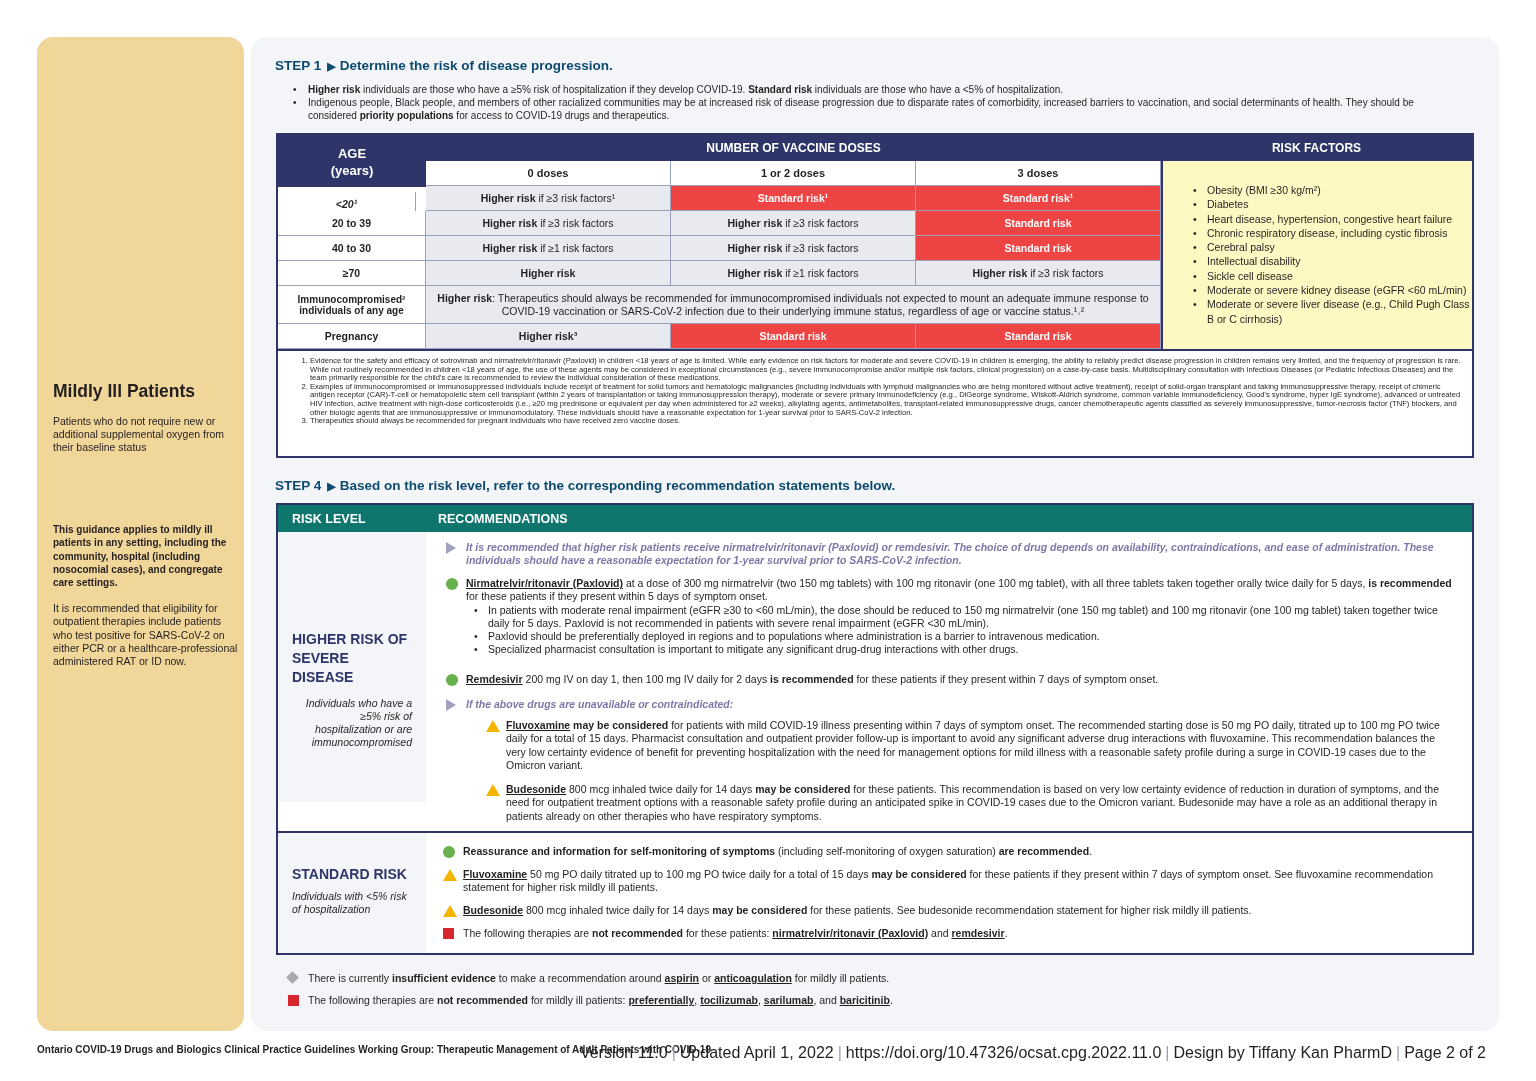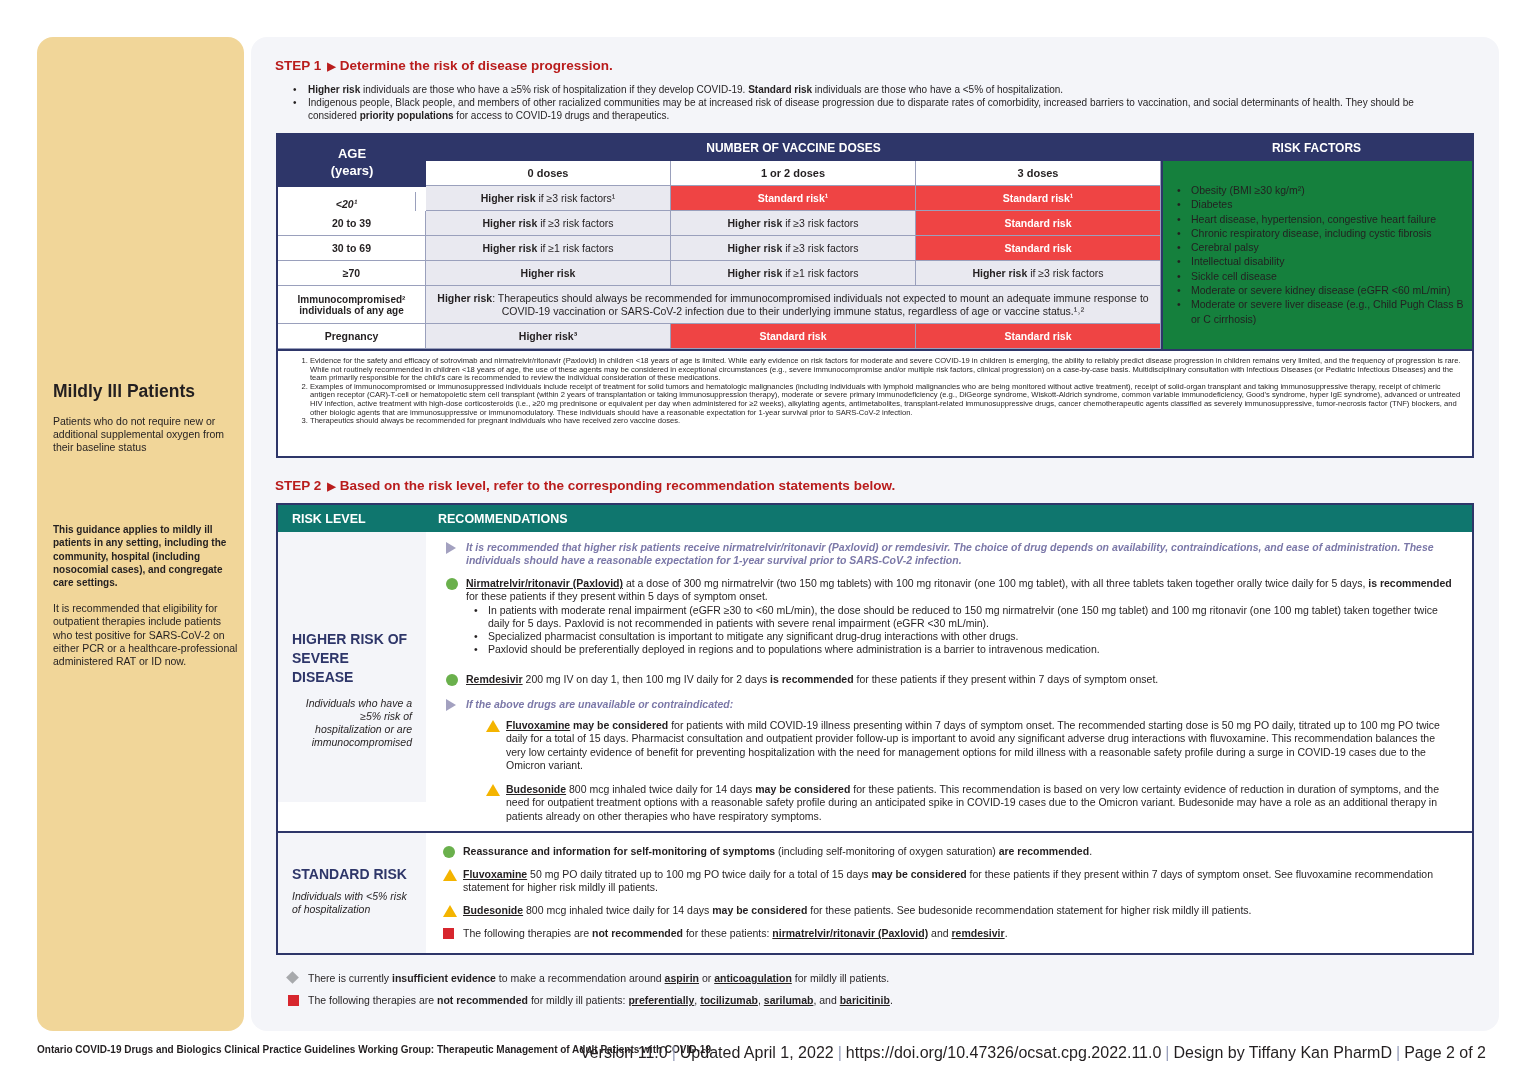--- a/index.html
+++ b/index.html
@@ -15,36 +15,36 @@
   .sb-title { position: absolute; top: 344px; left: 16px; font-size: 17.5px; font-weight: bold; color: #231f20; }
   .sb-desc { position: absolute; top: 378px; left: 16px; width: 185px; font-size: 10.5px; line-height: 13px; }
   .sb-bold { position: absolute; top: 486px; left: 16px; width: 185px; font-size: 10px; line-height: 13.3px; font-weight: bold; }
   .sb-note { position: absolute; top: 565px; left: 16px; width: 185px; font-size: 10.5px; line-height: 13.3px; }
 
   .main {
     position: absolute; left: 251px; top: 37px; width: 1248px; height: 994px;
     background: #f4f5f9; border-radius: 16px;
   }
   .step {
-    position: absolute; left: 24px; font-size: 13.5px; font-weight: bold; color: #b91c1c;
+    position: absolute; left: 24px; font-size: 13.5px; font-weight: bold; color: #0c4a6e;
   }
   .step .arr { font-size: 11px; margin: 0 4px 0 6px; }
   .intro { position: absolute; left: 40px; top: 46px; width: 1170px; font-size: 10px; line-height: 13px; list-style: none; }
   .intro li { position: relative; padding-left: 17px; }
   .intro li::before { content: "•"; position: absolute; left: 2px; }
 
   
   .t1 { position: absolute; left: 25px; top: 96px; width: 1198px; height: 325px; border: 2px solid #2e3669; background: #fff; }
   .hdr { position: absolute; background: #2e3669; color: #fff; font-weight: bold; text-align: center; font-size: 12px; }
   .cell { position: absolute; display: flex; align-items: center; justify-content: center; text-align: center; font-size: 10.5px; border-right: 1px solid #9aa0bc; border-bottom: 1px solid #9aa0bc; }
   .c-age { background: #fff; font-weight: bold; }
   .c-light { background: #e9e9f0; }
   .c-dark { background: #ef4444; color: #fff; font-weight: bold; }
   .c-dose { background: #fff; font-weight: bold; font-size: 11px; }
-  .rf { position: absolute; left: 883px; top: 26px; width: 311px; height: 188px; background: #15803d; border-left: 2px solid #2e3669; padding: 22px 0 0 12px; }
+  .rf { position: absolute; left: 883px; top: 26px; width: 311px; height: 188px; background: #fef9c3; border-left: 2px solid #2e3669; padding: 22px 0 0 28px; }
   .rf ul { list-style: none; font-size: 10.5px; line-height: 14.3px; }
   .rf li { position: relative; padding-left: 16px; }
   .rf li::before { content: "•"; position: absolute; left: 2px; }
   .fn { position: absolute; left: 0; top: 214px; width: 1194px; height: 107px; border-top: 2px solid #2e3669; padding: 6px 8px 0 14px; font-size: 7.6px; line-height: 8.6px; color: #231f20; }
   .fn ol { padding-left: 18px; }
 
   
   .t2 { position: absolute; left: 25px; top: 466px; width: 1198px; height: 452px; border: 2px solid #2e3669; background: #fff; }
   .t2 .thead { position: absolute; left: 0; top: 0; width: 100%; height: 27px; background: #0f766e; color: #fff; font-weight: bold; font-size: 12.5px; }
   .t2 .thead span { position: absolute; top: 7px; }
@@ -114,21 +114,21 @@
 
     <div class="cell c-age" style="left:0;top:76px;width:148px;height:25px;">20 to 39</div>
     <div class="cell c-light" style="left:148px;top:76px;width:245px;height:25px;">
         <span><b>Higher risk</b><span> if ≥3 risk factors</span></span>
       </div>
     <div class="cell c-light" style="left:393px;top:76px;width:245px;height:25px;">
         <span><b>Higher risk</b><span> if ≥3 risk factors</span></span>
       </div>
     <div class="cell c-dark" style="left:638px;top:76px;width:245px;height:25px;">Standard risk</div>
 
-    <div class="cell c-age" style="left:0;top:101px;width:148px;height:25px;">30 to 69</div>
+    <div class="cell c-age" style="left:0;top:101px;width:148px;height:25px;">40 to 30</div>
     <div class="cell c-light" style="left:148px;top:101px;width:245px;height:25px;">
         <span><b>Higher risk</b><span> if ≥1 risk factors</span></span>
       </div>
     <div class="cell c-light" style="left:393px;top:101px;width:245px;height:25px;">
         <span><b>Higher risk</b><span> if ≥3 risk factors</span></span>
       </div>
     <div class="cell c-dark" style="left:638px;top:101px;width:245px;height:25px;">Standard risk</div>
 
     <div class="cell c-age" style="left:0;top:126px;width:148px;height:25px;">≥70</div>
     <div class="cell c-light" style="left:148px;top:126px;width:245px;height:25px;">
@@ -168,21 +168,21 @@
     <div class="fn">
       <ol>
         <li>Evidence for the safety and efficacy of sotrovimab and nirmatrelvir/ritonavir (Paxlovid) in children &lt;18 years of age is limited. While early evidence on risk factors for moderate and severe COVID-19 in children is emerging, the ability to reliably predict disease progression in children remains very limited, and the frequency of progression is rare. While not routinely recommended in children &lt;18 years of age, the use of these agents may be considered in exceptional circumstances (e.g., severe immunocompromise and/or multiple risk factors, clinical progression) on a case-by-case basis. Multidisciplinary consultation with Infectious Diseases (or Pediatric Infectious Diseases) and the team primarily responsible for the child's care is recommended to review the individual consideration of these medications.</li>
         <li>Examples of immunocompromised or immunosuppressed individuals include receipt of treatment for solid tumors and hematologic malignancies (including individuals with lymphoid malignancies who are being monitored without active treatment), receipt of solid-organ transplant and taking immunosuppressive therapy, receipt of chimeric antigen receptor (CAR)-T-cell or hematopoietic stem cell transplant (within 2 years of transplantation or taking immunosuppression therapy), moderate or severe primary immunodeficiency (e.g., DiGeorge syndrome, Wiskott-Aldrich syndrome, common variable immunodeficiency, Good's syndrome, hyper IgE syndrome), advanced or untreated HIV infection, active treatment with high-dose corticosteroids (i.e., ≥20 mg prednisone or equivalent per day when administered for ≥2 weeks), alkylating agents, antimetabolites, transplant-related immunosuppressive drugs, cancer chemotherapeutic agents classified as severely immunosuppressive, tumor-necrosis factor (TNF) blockers, and other biologic agents that are immunosuppressive or immunomodulatory.  These individuals should have a reasonable expectation for 1-year survival prior to SARS-CoV-2 infection.</li>
         <li>Therapeutics should always be recommended for pregnant individuals who have received zero vaccine doses.</li>
       </ol>
     </div>
   </div>
 
   <div class="step" style="top:441px;">
-    <span>STEP 2</span><span class="arr">▶</span><span>Based on the risk level, refer to the corresponding recommendation statements below.</span>
+    <span>STEP 4</span><span class="arr">▶</span><span>Based on the risk level, refer to the corresponding recommendation statements below.</span>
   </div>
 
   <div class="t2">
     <div class="thead">
       <span style="left:14px;">RISK LEVEL</span>
       <span style="left:160px;">RECOMMENDATIONS</span>
     </div>
 
     <div class="risk-col" style="top:27px;height:270px;padding-top:98px;">
       <div class="risk-title" style="width:120px;">HIGHER RISK OF SEVERE DISEASE</div>
@@ -192,22 +192,22 @@
     <div class="rec ital" style="left:188px;top:36px;width:990px;">
       <span class="ic play"></span>
       <span>It is recommended that higher risk patients receive nirmatrelvir/ritonavir (Paxlovid) or remdesivir. The choice of drug depends on availability, contraindications, and ease of administration. These individuals should have a reasonable expectation for 1-year survival prior to SARS-CoV-2 infection.</span>
     </div>
 
     <div class="rec" style="left:188px;top:72px;width:995px;">
       <span class="ic dot"></span>
       <span class="u">Nirmatrelvir/ritonavir (Paxlovid)</span><span> at a dose of 300 mg nirmatrelvir (two 150 mg tablets) with 100 mg ritonavir (one 100 mg tablet), with all three tablets taken together orally twice daily for 5 days, </span><b>is recommended</b><span> for these patients if they present within 5 days of symptom onset.</span>
       <ul class="sub-ul">
         <li>In patients with moderate renal impairment (eGFR ≥30 to &lt;60 mL/min), the dose should be reduced to 150 mg nirmatrelvir (one 150 mg tablet) and 100 mg ritonavir (one 100 mg tablet) taken together twice daily for 5 days. Paxlovid is not recommended in patients with severe renal impairment (eGFR &lt;30 mL/min).</li>
+        <li>Paxlovid should be preferentially deployed in regions and to populations where administration is a barrier to intravenous medication.</li>
         <li>Specialized pharmacist consultation is important to mitigate any significant drug-drug interactions with other drugs.</li>
-        <li>Paxlovid should be preferentially deployed in regions and to populations where administration is a barrier to intravenous medication.</li>
       </ul>
     </div>
 
     <div class="rec" style="left:188px;top:168px;width:995px;">
       <span class="ic dot"></span>
       <span class="u">Remdesivir</span><span> 200 mg IV on day 1, then 100 mg IV daily for 2 days </span><b>is recommended</b><span> for these patients if they present within 7 days of symptom onset.</span>
     </div>
 
     <div class="rec ital" style="left:188px;top:193px;width:995px;">
       <span class="ic play"></span>

